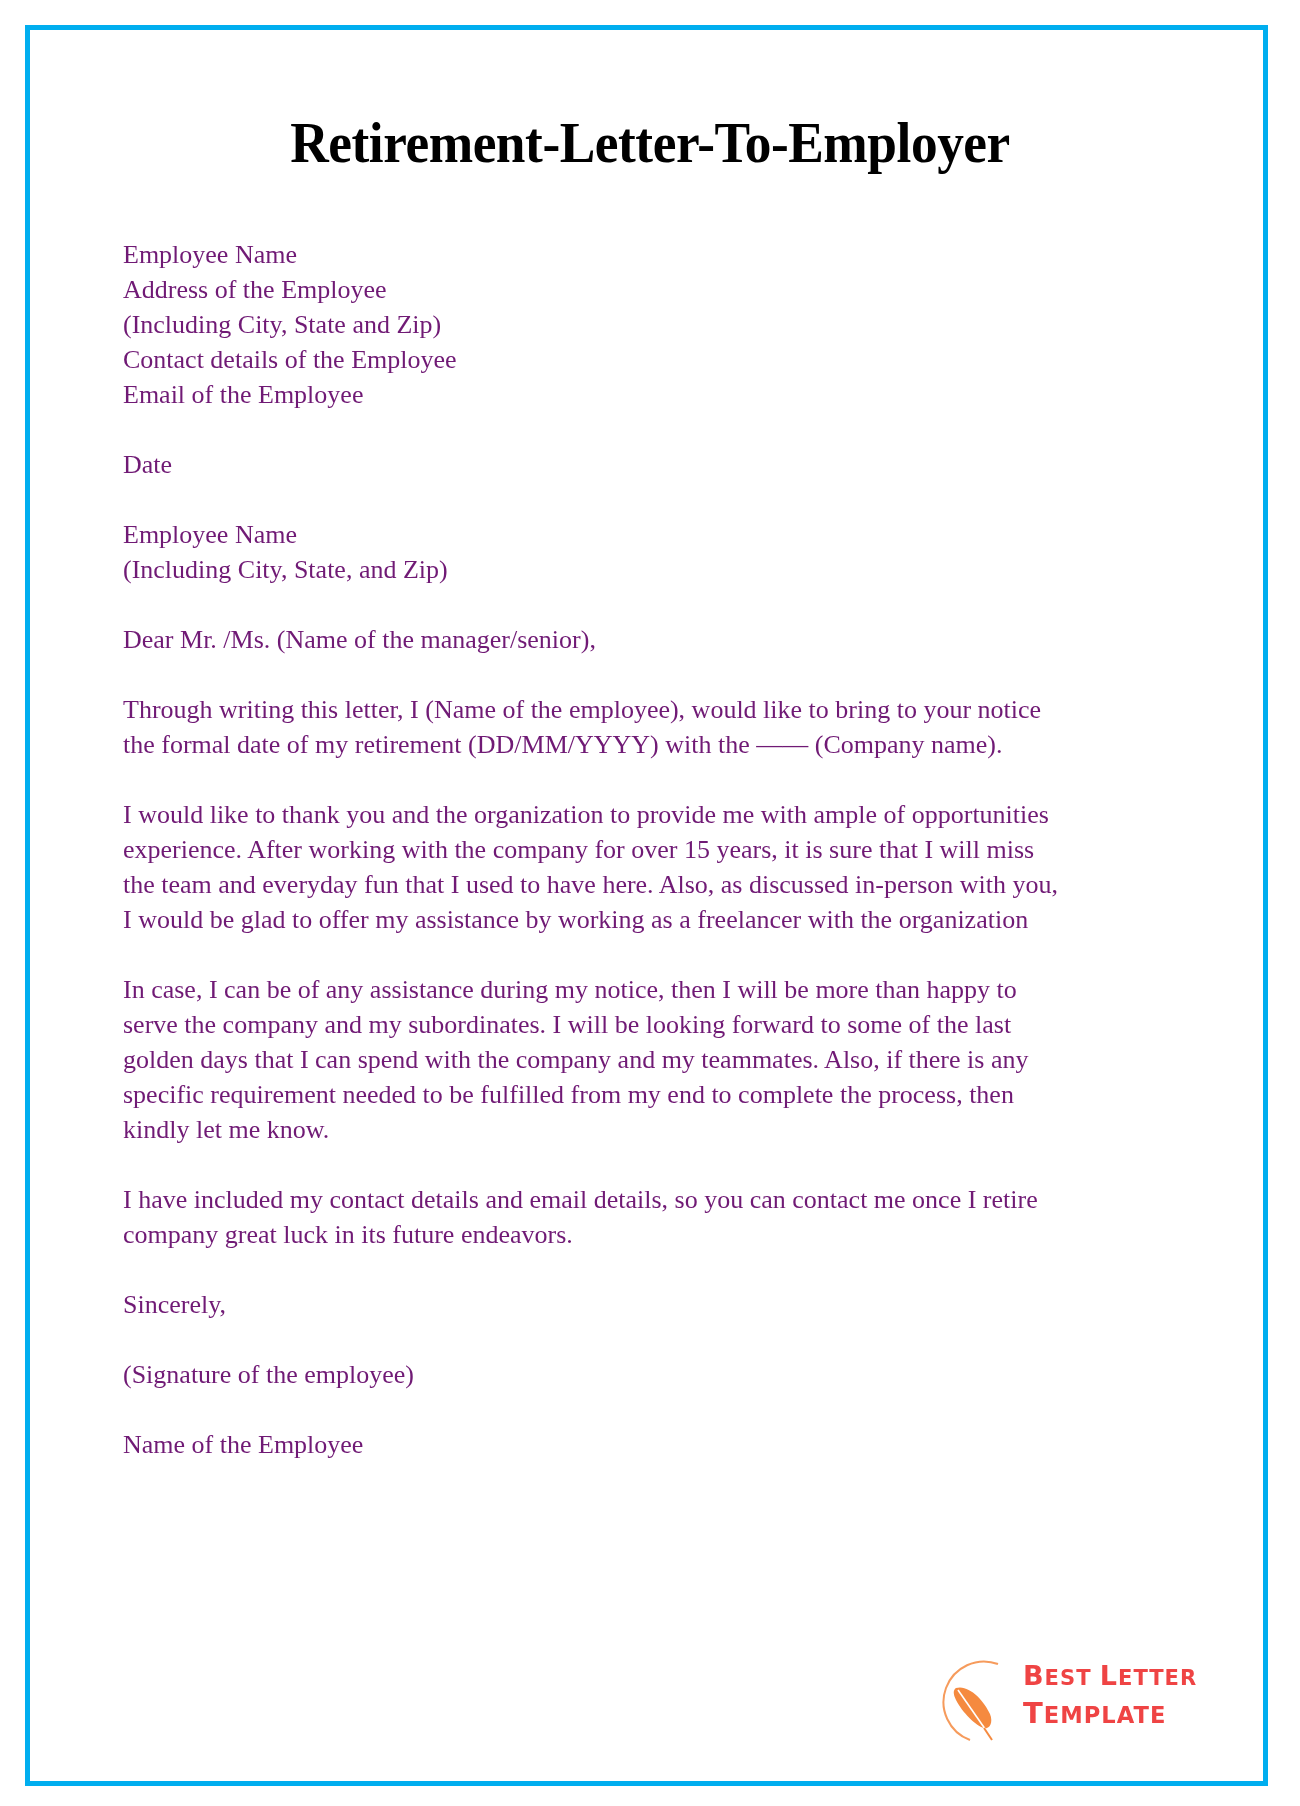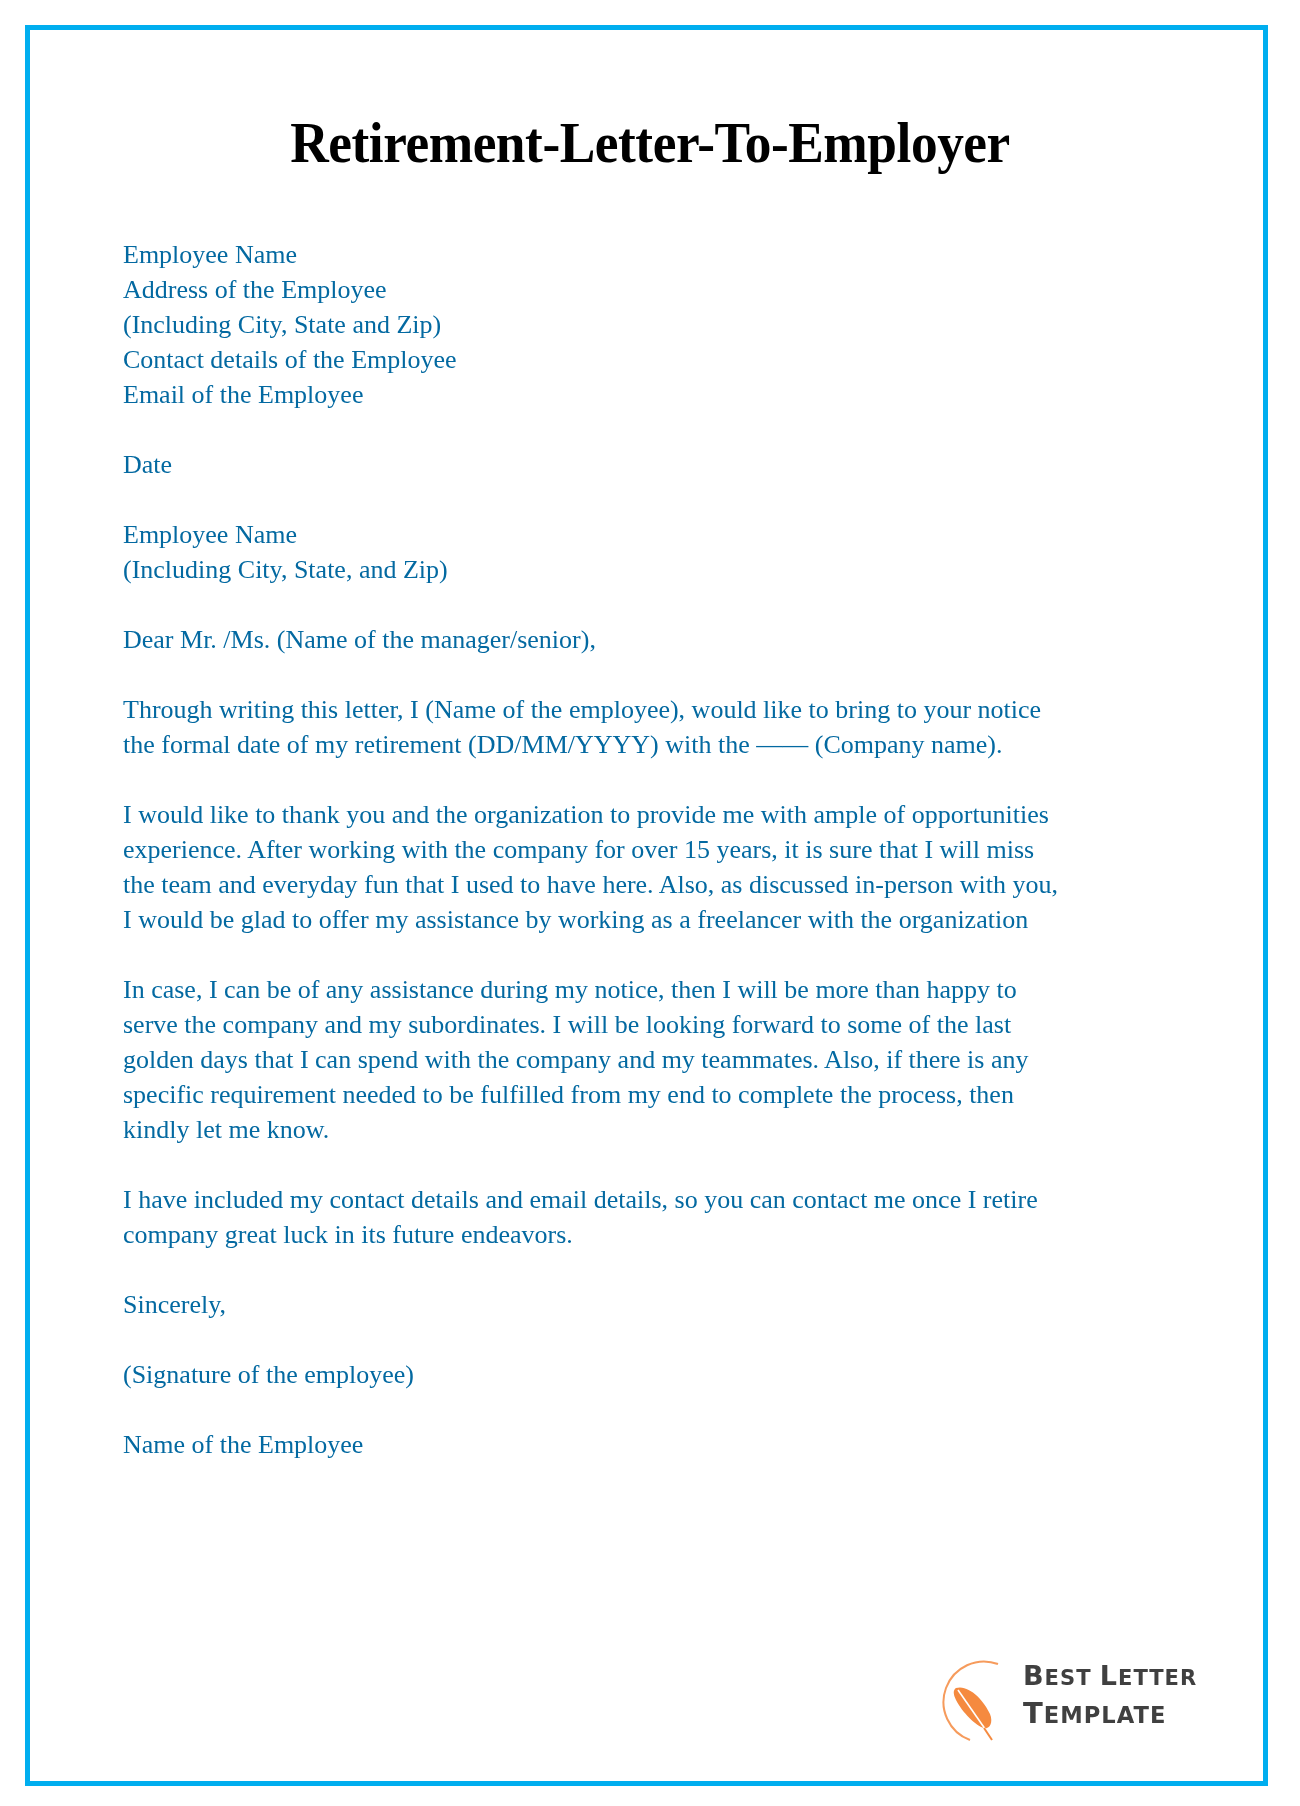--- a/index.html
+++ b/index.html
@@ -12,28 +12,28 @@
   .frame { width:1243px; height:1761px; }
   .title {
     position:absolute; left:0; width:1300px; top:110px; text-align:center;
     font-family:"Liberation Serif", serif; font-weight:bold; font-size:58px;
     line-height:66px; color:#000; letter-spacing:-0.5px;
     transform:scaleX(0.92); transform-origin:center;
   }
   .body {
     position:absolute; left:123px; top:237px; width:1120px;
     font-family:"Liberation Serif", serif; font-size:26px; line-height:35px;
-    color:#0369a1;
+    color:#701a75;
   }
   .line { white-space:nowrap; height:35px; }
   .blank { height:35px; }
   .logo { position:absolute; left:940px; top:1656px; width:280px; height:95px; }
   .logo-text {
     position:absolute; left:83px; font-family:"DejaVu Sans", sans-serif;
-    font-weight:bold; color:#404040; white-space:nowrap; letter-spacing:1px;
+    font-weight:bold; color:#ef4444; white-space:nowrap; letter-spacing:1px;
   }
   .logo-line1 { top:4px; font-size:27px; }
   .logo-line2 { top:40px; font-size:29px;text-align:center; }
   .sc { font-size:0.78em; }
 </style>
 </head>
 <body>
 
 <div class="frame"></div>
 

